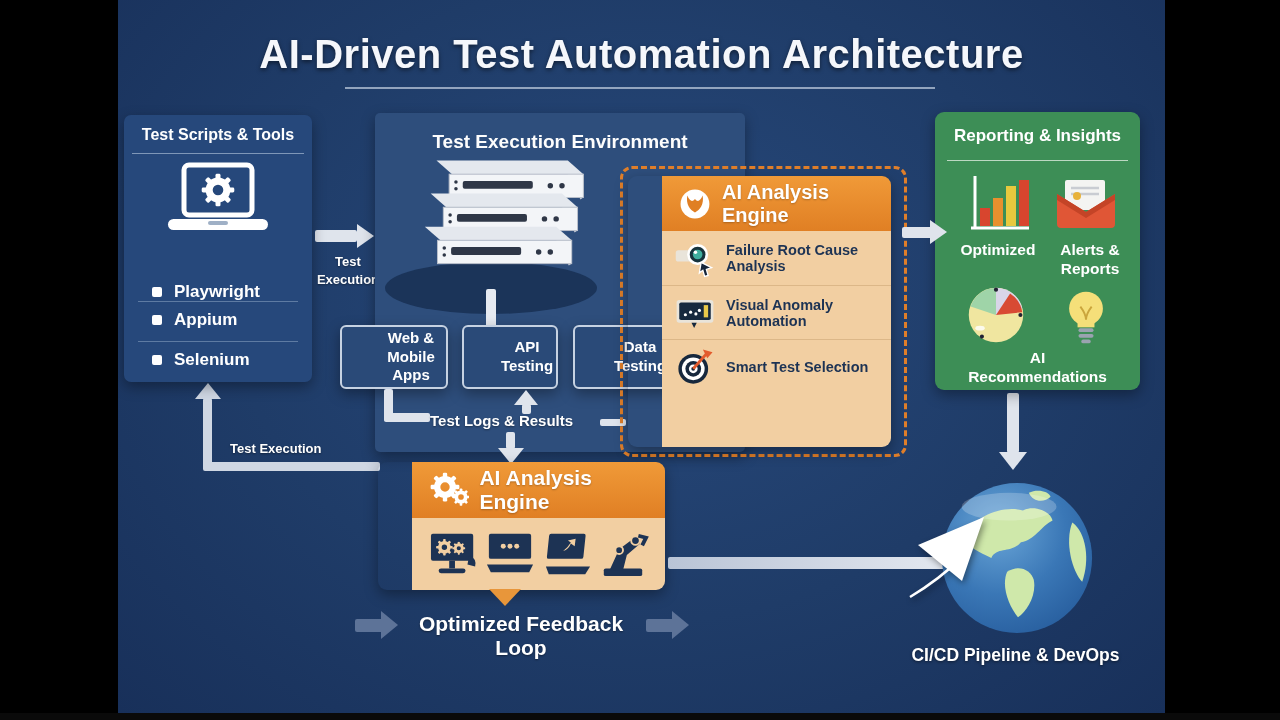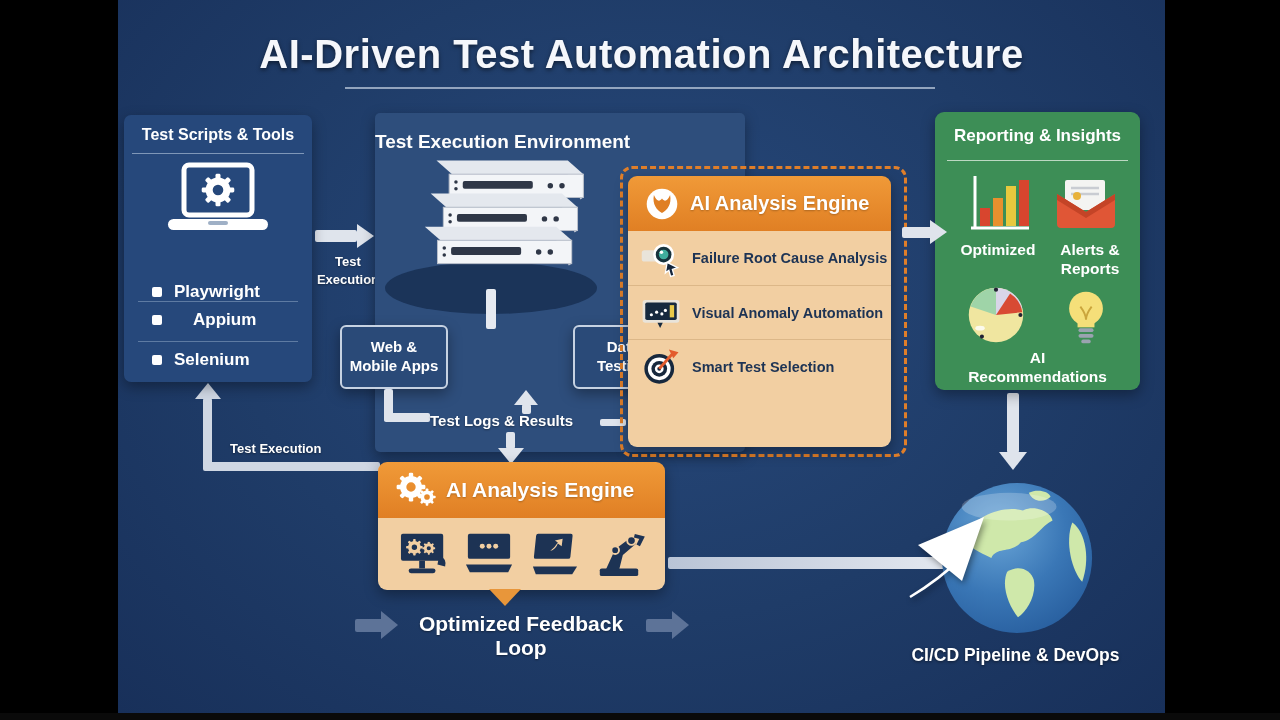--- a/index.html
+++ b/index.html
@@ -6,36 +6,36 @@
   *{box-sizing:border-box;}
   #stage{position:relative;width:1280px;height:720px;background:#000;overflow:hidden;
          font-family:"Liberation Sans",sans-serif;}
   #content{position:absolute;left:118px;top:0;width:1047px;height:713px;
     background:radial-gradient(ellipse at 50% 42%, #27497c 0%, #1f3c68 55%, #18305a 100%);}
   
   .title{position:absolute;left:0;right:0;top:32px;text-align:center;color:#f5f7fb;
     font-size:40px;font-weight:bold;letter-spacing:.5px;text-shadow:0 2px 4px rgba(0,0,0,.5);}
   .title-rule{position:absolute;left:227px;top:87px;width:590px;height:2px;background:#b9c7da;opacity:.75;}
   
-  .shadow{box-shadow:0 5px 14px rgba(0,0,0,.35);}
+  .shadow{box-shadow:0 5px 14px rgba(0,0,0,.35);padding-left:34px;}
   
   .panel-left{position:absolute;left:6px;top:115px;width:188px;height:267px;
     background:#26487b;border-radius:7px;z-index:2;}
   .panel-left .hd{position:absolute;left:0;right:0;top:11px;text-align:center;color:#fff;
     font-size:16px;font-weight:bold;}
   .panel-left .rule{position:absolute;left:8px;right:8px;top:38px;height:1px;background:#7f97b8;}
   .panel-left .laptop{position:absolute;left:34px;top:46px;width:120px;height:84px;color:#fff;}
   .tool-row{position:absolute;left:10px;right:10px;height:38px;display:flex;align-items:center;color:#fff;}
   .tool-row .sq{width:10px;height:10px;background:#fff;border-radius:2px;margin:0 12px 0 18px;}
   .tool-row .lab{font-size:17px;font-weight:bold;}
   .tool-rule{position:absolute;left:14px;right:14px;height:1px;background:#5e7ba3;}
   
   .panel-env{position:absolute;left:257px;top:113px;width:370px;height:339px;
     background:#2e4e7c;border-radius:5px;z-index:1;}
-  .panel-env .hd{position:absolute;left:0;width:370px;top:18px;color:#fdfdfd;
+  .panel-env .hd{position:absolute;left:0;width:370px;top:18px;text-align:center;color:#fdfdfd;
     font-size:19px;font-weight:bold;}
   .srv-ellipse{position:absolute;left:10px;top:149px;width:212px;height:52px;border-radius:50%;
     background:#1b3459;}
   .servers{position:absolute;left:8px;top:46px;width:214px;height:112px;}
   .srv-stub{position:absolute;left:111px;top:176px;width:10px;height:40px;background:#e6eaf1;border-radius:2px;}
   
   .blue-box{position:absolute;top:325px;height:64px;background:#2a4a78;border:2px solid #c6d2e2;
     border-radius:6px;color:#fff;display:flex;flex-direction:column;align-items:center;justify-content:center;
     font-size:15px;font-weight:bold;line-height:1.25;z-index:2;text-align:center;}
   
@@ -283,21 +283,21 @@
       <div class="hd">Test Scripts &amp; Tools</div>
       <div class="rule"></div>
       <svg class="laptop">
           <use href="#sym-laptop"></use>
         </svg>
       <div class="tool-row" style="top:158px;">
         <span class="sq"></span>
         <span class="lab">Playwright</span>
       </div>
       <div class="tool-rule" style="top:186px;"></div>
-      <div class="tool-row" style="top:186px;gap:19px;">
+      <div class="tool-row" style="top:186px;">
         <span class="sq"></span>
         <span class="lab">Appium</span>
       </div>
       <div class="tool-rule" style="top:226px;"></div>
       <div class="tool-row" style="top:226px;">
         <span class="sq"></span>
         <span class="lab">Selenium</span>
       </div>
     </div>
 
@@ -313,20 +313,24 @@
       <div class="srv-ellipse"></div>
       <svg class="servers">
           <use href="#sym-servers"></use>
         </svg>
       <div class="srv-stub"></div>
     </div>
 
     <div class="blue-box shadow" style="left:222px;width:108px;">
       <div>Web &amp;</div>
       <div>Mobile Apps</div>
+    </div>
+    <div class="blue-box shadow" style="left:344px;width:96px;">
+      <div>API</div>
+      <div>Testing</div>
     </div>
     <div class="blue-box shadow" style="left:455px;width:100px;">
       <div>Data</div>
       <div>Testing</div>
     </div>
 
     <div class="shaft" style="left:266px;top:389px;width:9px;height:32px;z-index:2;"></div>
     <div class="shaft" style="left:266px;top:413px;width:46px;height:9px;z-index:2;"></div>
     <div class="conn-lbl" style="left:312px;top:412px;width:168px;font-size:15px;z-index:2;">Test Logs &amp; Results</div>
     <div class="shaft" style="left:404px;top:404px;width:9px;height:10px;z-index:2;"></div>

